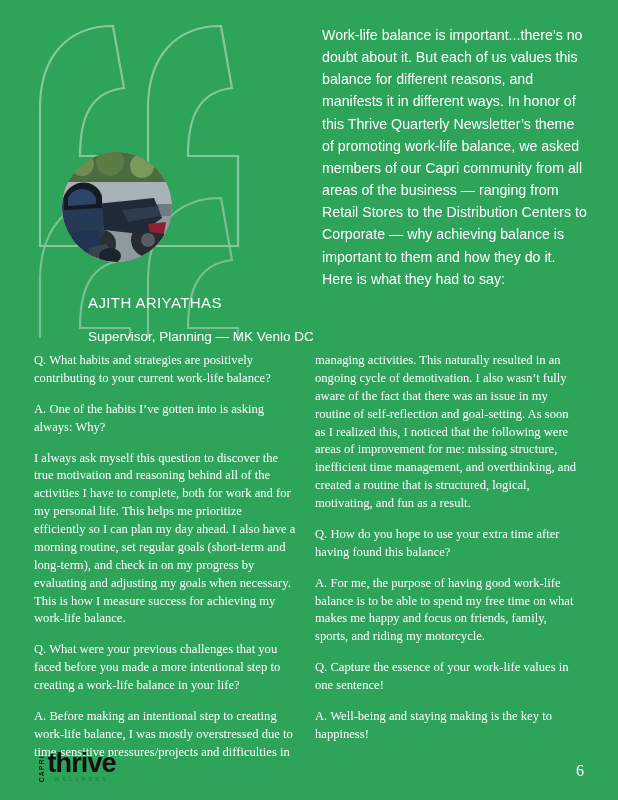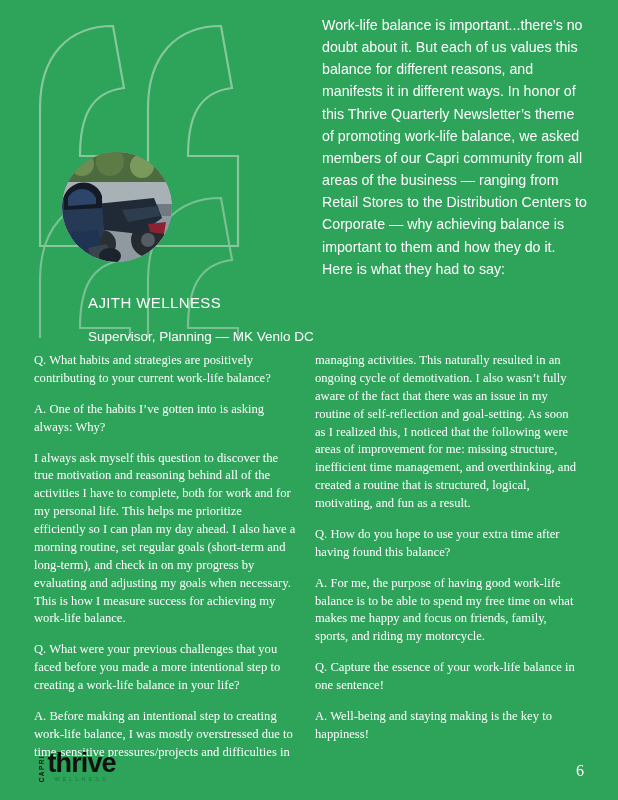--- a/index.html
+++ b/index.html
@@ -63,21 +63,21 @@
     font-size: 13.5px;
     line-height: 1.3;
     margin-top: 17px;
     font-weight: 400;
   }
 
   
   .intro {
     position: absolute;
     left: 322px;
-    top: 14px;
+    top: 24px;
     width: 268px;
     color: #ffffff;
     font-size: 14.2px;
     line-height: 1.56;
     font-weight: 400;
   }
 
   
   .columns {
     position: absolute;
@@ -189,39 +189,39 @@
         <path d="M2 44 C10 26 34 26 40 44 L40 56 L2 58 Z" fill="#141b26"></path>
         <path d="M6 46 C12 34 28 34 34 46 L34 52 L6 54 Z" fill="#2d4568"></path>
         <path d="M10 80 L36 78 L40 104 L8 106 Z" fill="#1f3452"></path>
         <path d="M26 96 L44 92 L54 104 L30 110 Z" fill="#39444e"></path>
         <ellipse cx="48" cy="104" rx="11" ry="8" fill="#1b232c"></ellipse>
       </g>
     </svg>
   </div>
 
   <div class="name-block">
-    <div class="person-name">AJITH WELLNESS</div>
+    <div class="person-name">AJITH ARIYATHAS</div>
     <div class="person-role">Supervisor, Planning — MK Venlo DC</div>
   </div>
 
   <div class="intro">Work-life balance is important...there’s no doubt about it. But each of us values this balance for different reasons, and manifests it in different ways. In honor of this Thrive Quarterly Newsletter’s theme of promoting work-life balance, we asked members of our Capri community from all areas of the business — ranging from Retail Stores to the Distribution Centers to Corporate — why achieving balance is important to them and how they do it. Here is what they had to say:</div>
 
   <div class="columns">
     <div class="col">
       <p>Q. What habits and strategies are positively contributing to your current work-life balance?</p>
       <p>A. One of the habits I’ve gotten into is asking always: Why?</p>
       <p>I always ask myself this question to discover the true motivation and reasoning behind all of the activities I have to complete, both for work and for my personal life. This helps me prioritize efficiently so I can plan my day ahead. I also have a morning routine, set regular goals (short-term and long-term), and check in on my progress by evaluating and adjusting my goals when necessary. This is how I measure success for achieving my work-life balance.</p>
       <p>Q. What were your previous challenges that you faced before you made a more intentional step to creating a work-life balance in your life?</p>
       <p>A. Before making an intentional step to creating work-life balance, I was mostly overstressed due to time-sensitive pressures/projects and difficulties in</p>
     </div>
     <div class="col">
       <p>managing activities. This naturally resulted in an ongoing cycle of demotivation. I also wasn’t fully aware of the fact that there was an issue in my routine of self-reflection and goal-setting. As soon as I realized this, I noticed that the following were areas of improvement for me: missing structure, inefficient time management, and overthinking, and created a routine that is structured, logical, motivating, and fun as a result.</p>
       <p>Q. How do you hope to use your extra time after having found this balance?</p>
       <p>A. For me, the purpose of having good work-life balance is to be able to spend my free time on what makes me happy and focus on friends, family, sports, and riding my motorcycle.</p>
-      <p>Q. Capture the essence of your work-life balance in one sentence!</p>
+      <p>Q. Capture the essence of your work-life values in one sentence!</p>
       <p>A. Well-being and staying making is the key to happiness!</p>
     </div>
   </div>
 
   <div class="footer-logo">
     <div class="logo-capri">CAPRI</div>
     <div class="logo-main">
       <span class="logo-thrive">thrive</span>
       <span class="logo-wellness">WELLNESS</span>
     </div>

